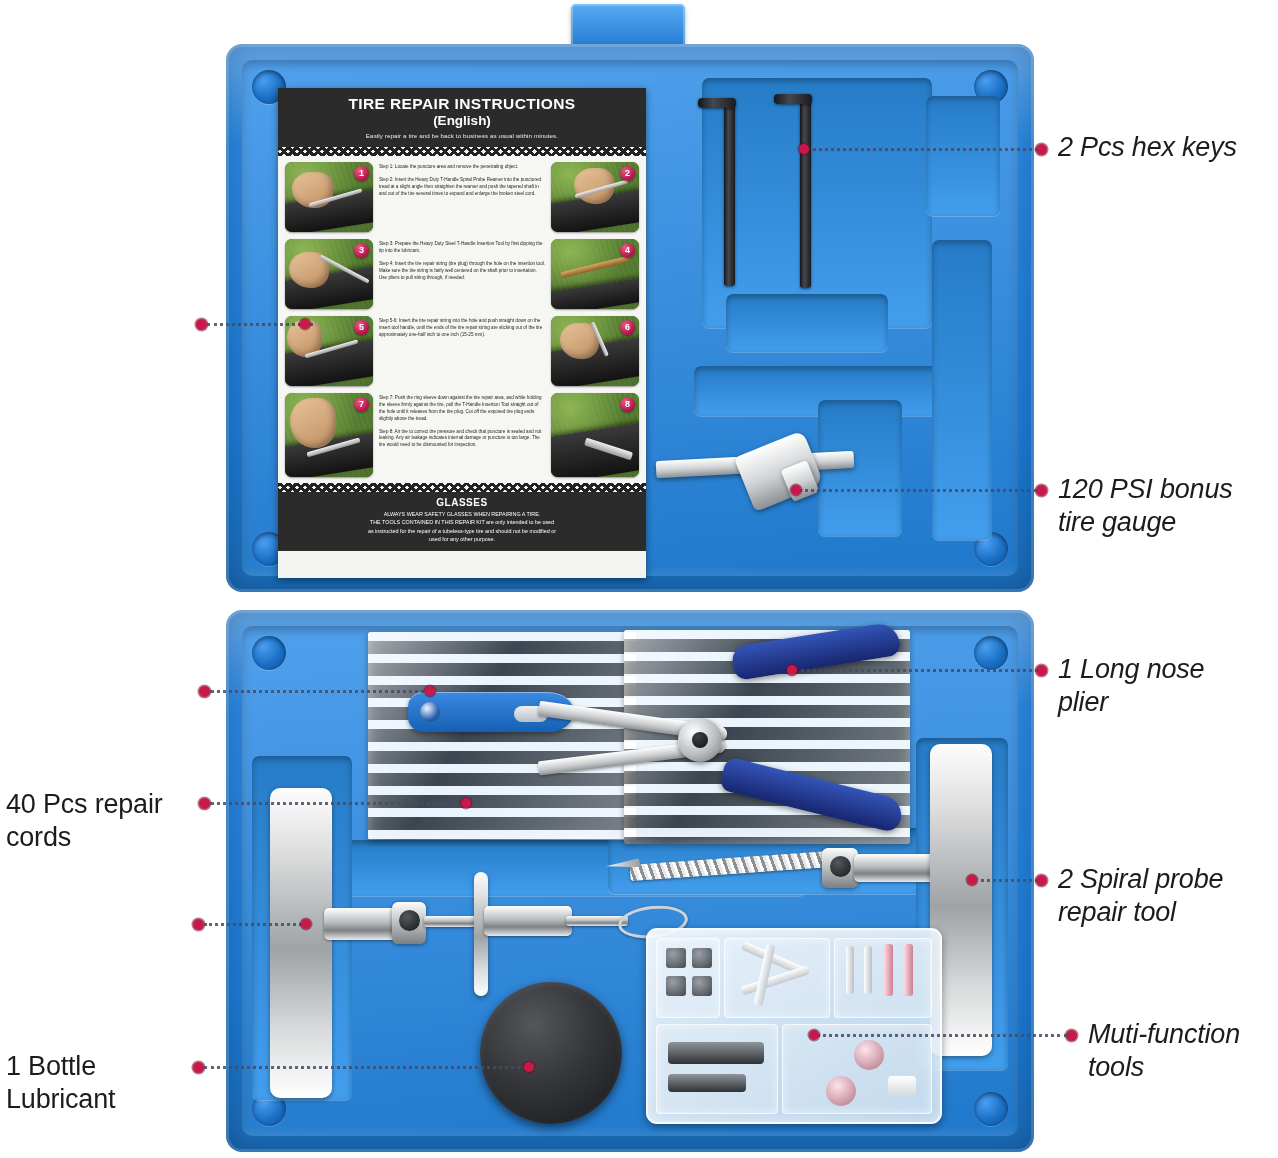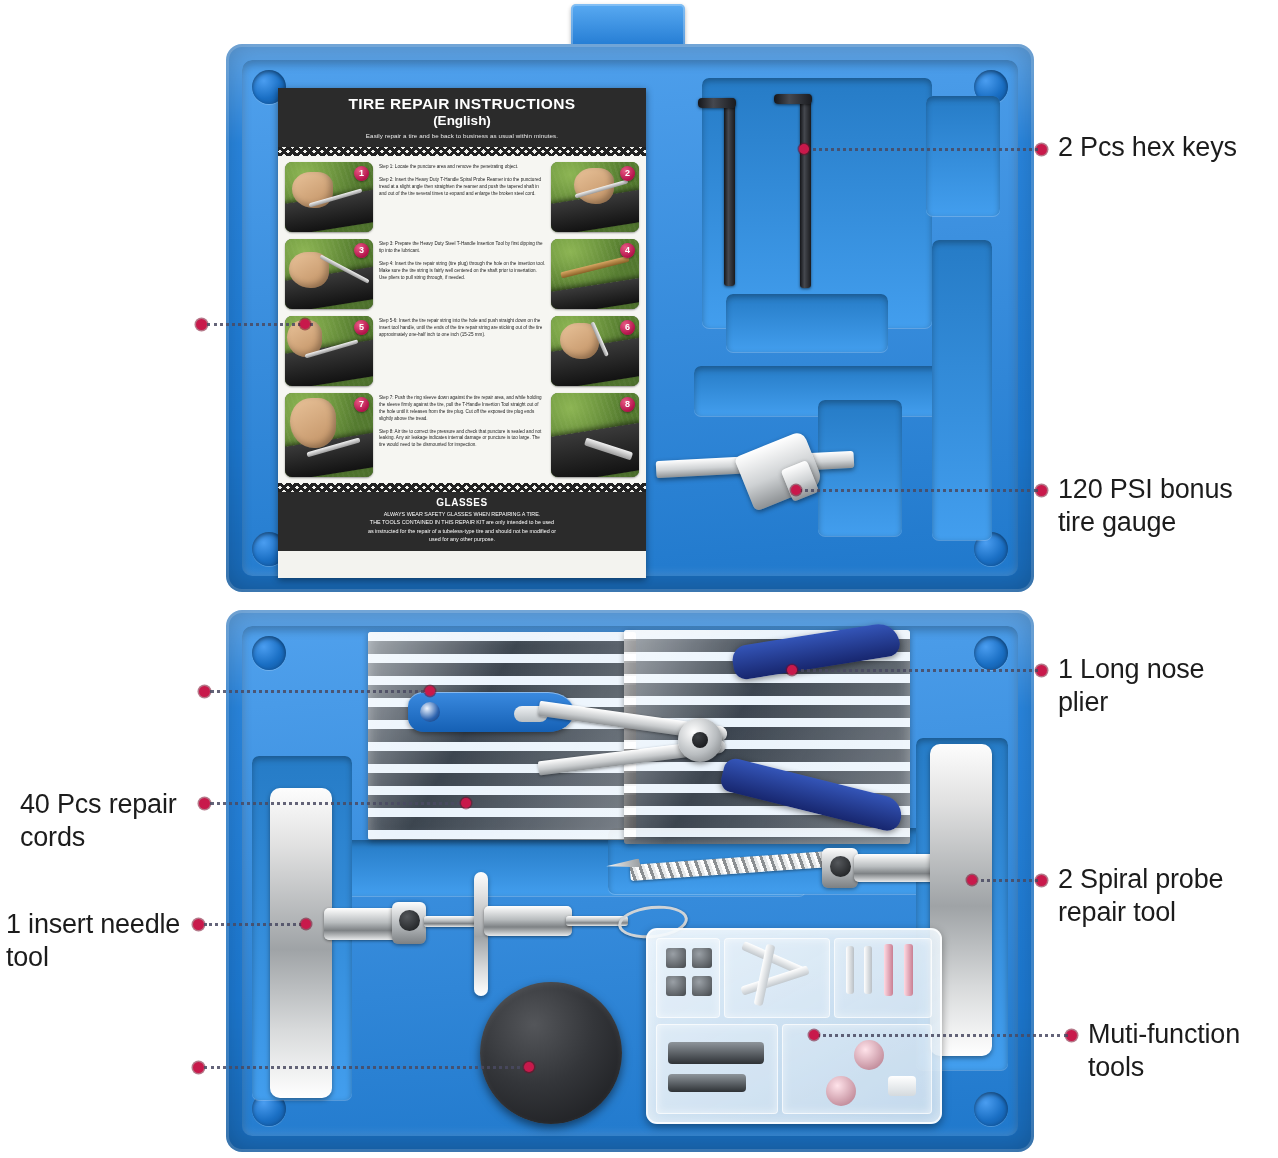--- a/index.html
+++ b/index.html
@@ -20,21 +20,21 @@
   .callout {
     position: absolute;
     font-family: "Liberation Sans", sans-serif;
     font-size: 27px;
     line-height: 1.22;
     color: #1c1c1c;
     white-space: pre-line;
     letter-spacing: -0.2px;
   }
   .callout.left  { text-align: left; }
-  .callout.right { text-align: left; }
+  .callout.right { text-align: left; font-style: italic; }
 
   
   .leader {
     position: absolute;
     height: 3px;
     border-top: 3px dotted #4a4a62;
     opacity: .85;
   }
   .dot {
     position: absolute;
@@ -522,32 +522,32 @@
   </div>
 
   <div class="dot" style="left:196px; top:319px;"></div>
   <div class="leader" style="left:207px; top:323px; width:106px;"></div>
   <div class="dot small" style="left:300px; top:319px;"></div>
 
   <div class="dot" style="left:199px; top:686px;"></div>
   <div class="leader" style="left:210px; top:690px; width:222px;"></div>
   <div class="dot small" style="left:425px; top:686px;"></div>
 
-  <div class="callout left" style="left:20px; top:788px; width:210px;">40 Pcs repair
+  <div class="callout left" style="left:6px; top:788px; width:210px;">40 Pcs repair
 cords</div>
   <div class="dot" style="left:199px; top:798px;"></div>
   <div class="leader" style="left:210px; top:802px; width:258px;"></div>
   <div class="dot small" style="left:461px; top:798px;"></div>
 
-  <div class="callout left" style="left:6px; top:908px; width:210px;">1 insert needle
-tool</div>
   <div class="dot" style="left:193px; top:919px;"></div>
   <div class="leader" style="left:204px; top:923px; width:104px;"></div>
   <div class="dot small" style="left:301px; top:919px;"></div>
 
+  <div class="callout left" style="left:6px; top:1050px; width:210px;">1 Bottle
+Lubricant</div>
   <div class="dot" style="left:193px; top:1062px;"></div>
   <div class="leader" style="left:204px; top:1066px; width:328px;"></div>
   <div class="dot small" style="left:524px; top:1062px;"></div>
 
   <div class="callout right" style="left:1058px; top:131px; width:220px;">2 Pcs hex keys</div>
   <div class="dot" style="left:1036px; top:144px;"></div>
   <div class="leader" style="left:806px; top:148px; width:232px;"></div>
   <div class="dot small" style="left:799px; top:144px;"></div>
 
   <div class="callout right" style="left:1058px; top:473px; width:220px;">120 PSI bonus

